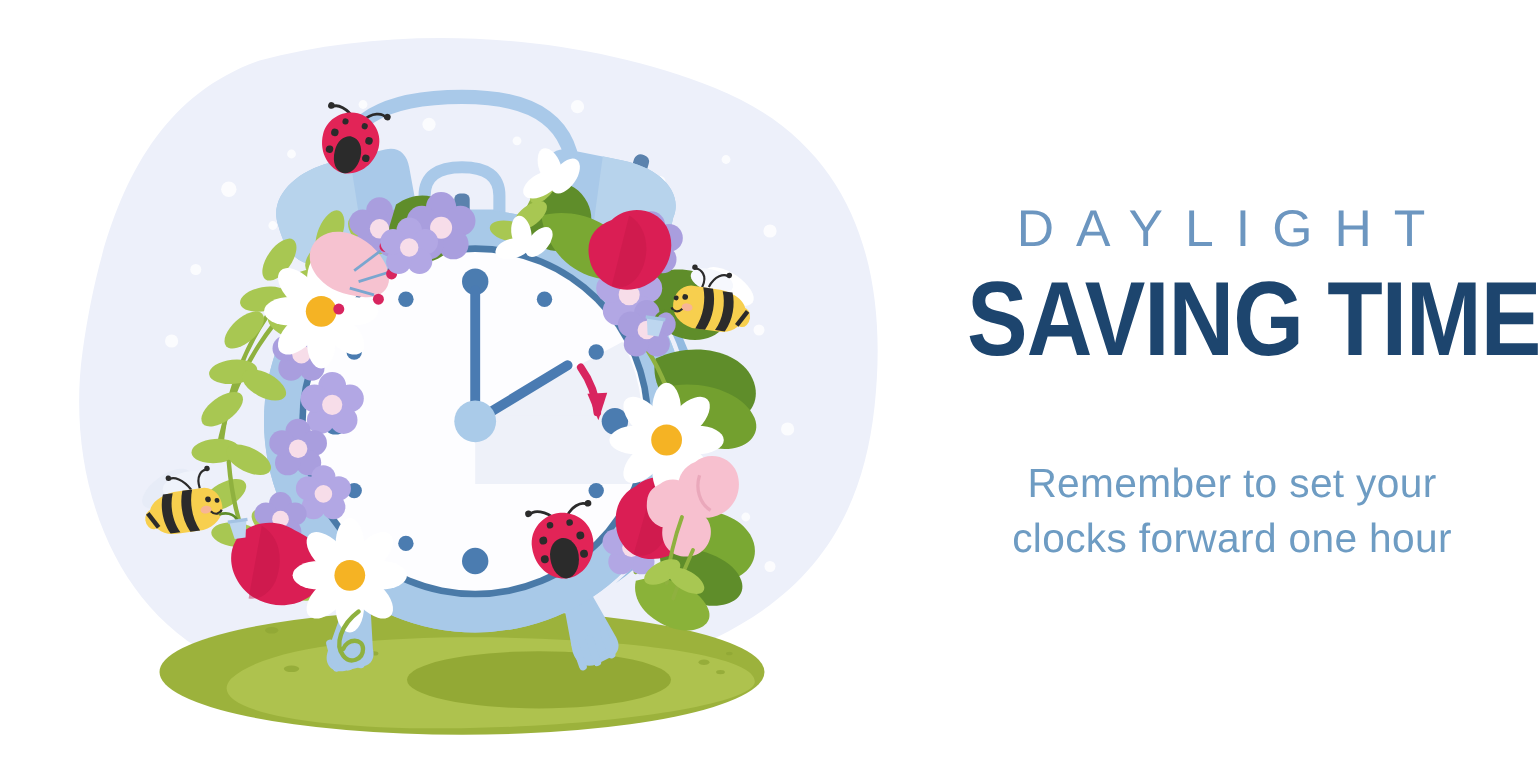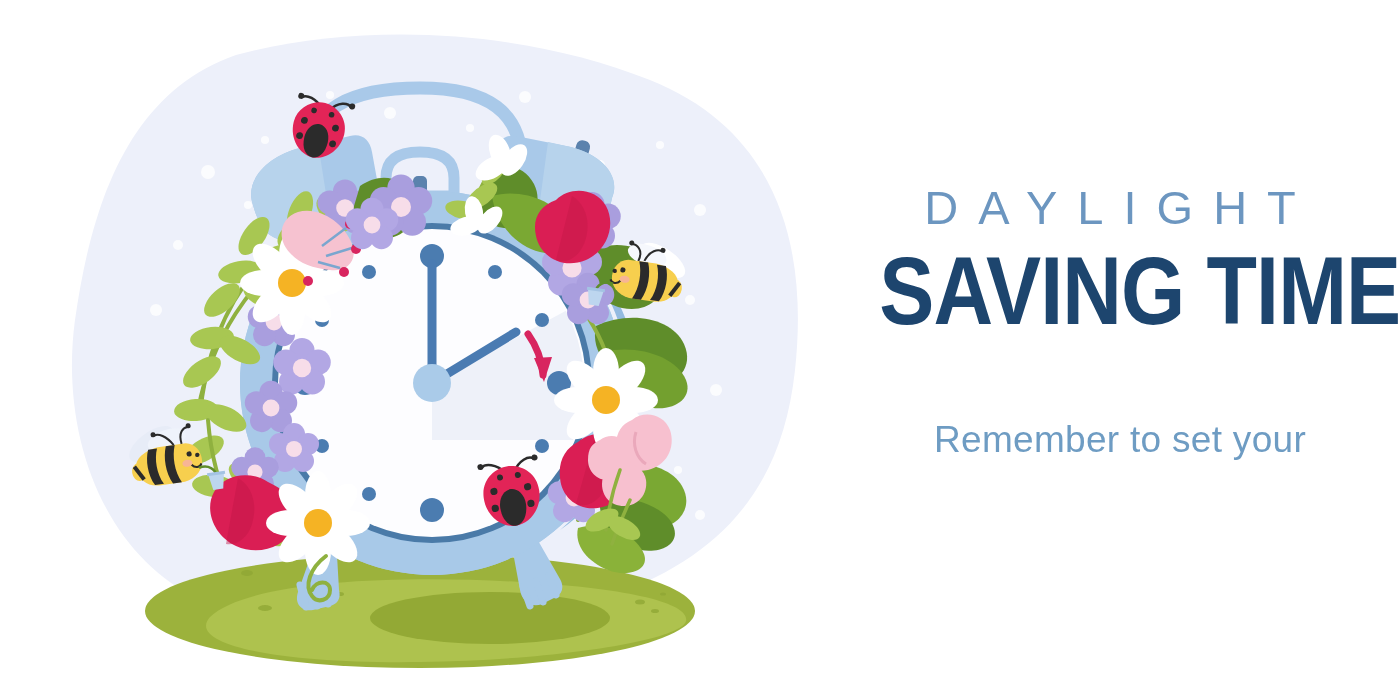--- a/index.html
+++ b/index.html
@@ -570,16 +570,17 @@
       </g>
 
     </svg>
   </div>
 
   <div id="text-block">
     <div class="title-kicker">DAYLIGHT</div>
     <div class="title-main">SAVING TIME</div>
     <div class="subtitle">
       <div>Remember to set your</div>
+      <div>clocks forward one hour</div>
     </div>
   </div>
 
 </div>
 
 </body></html>

